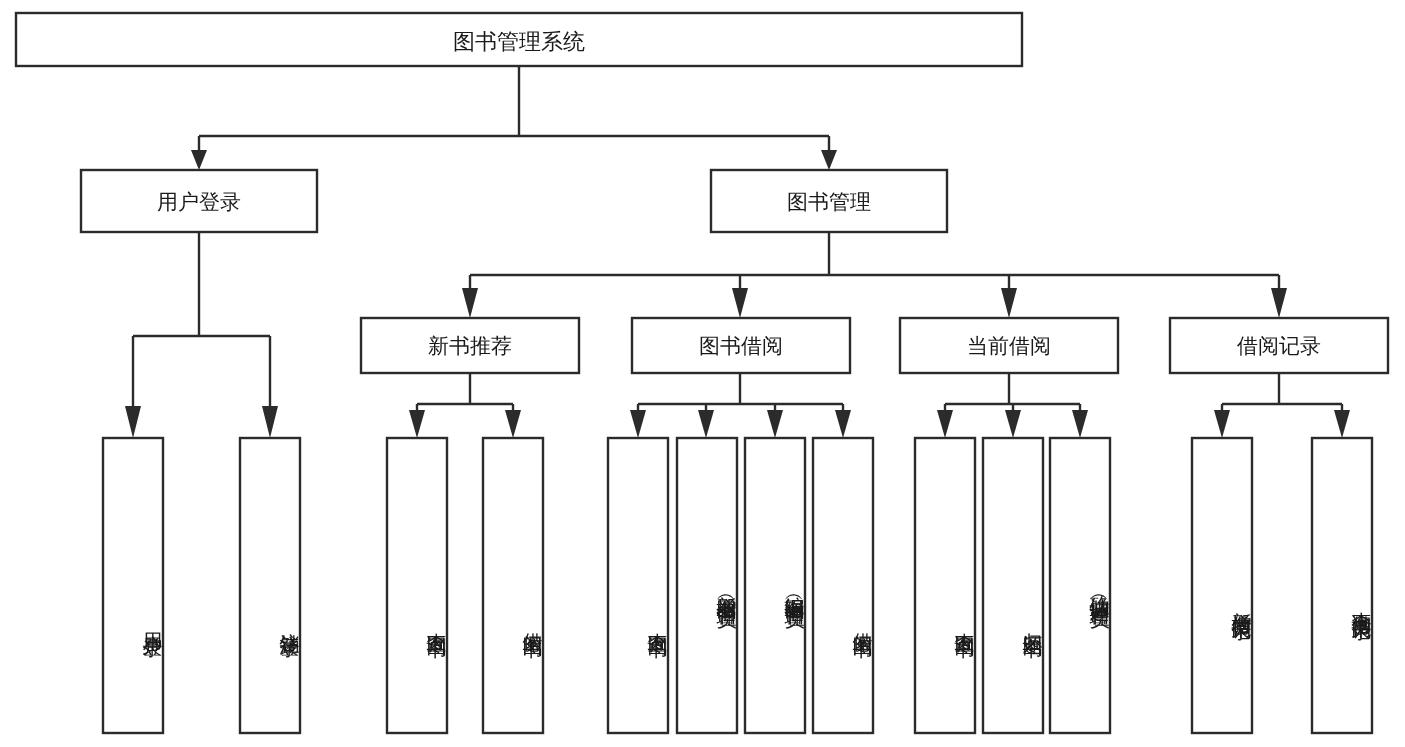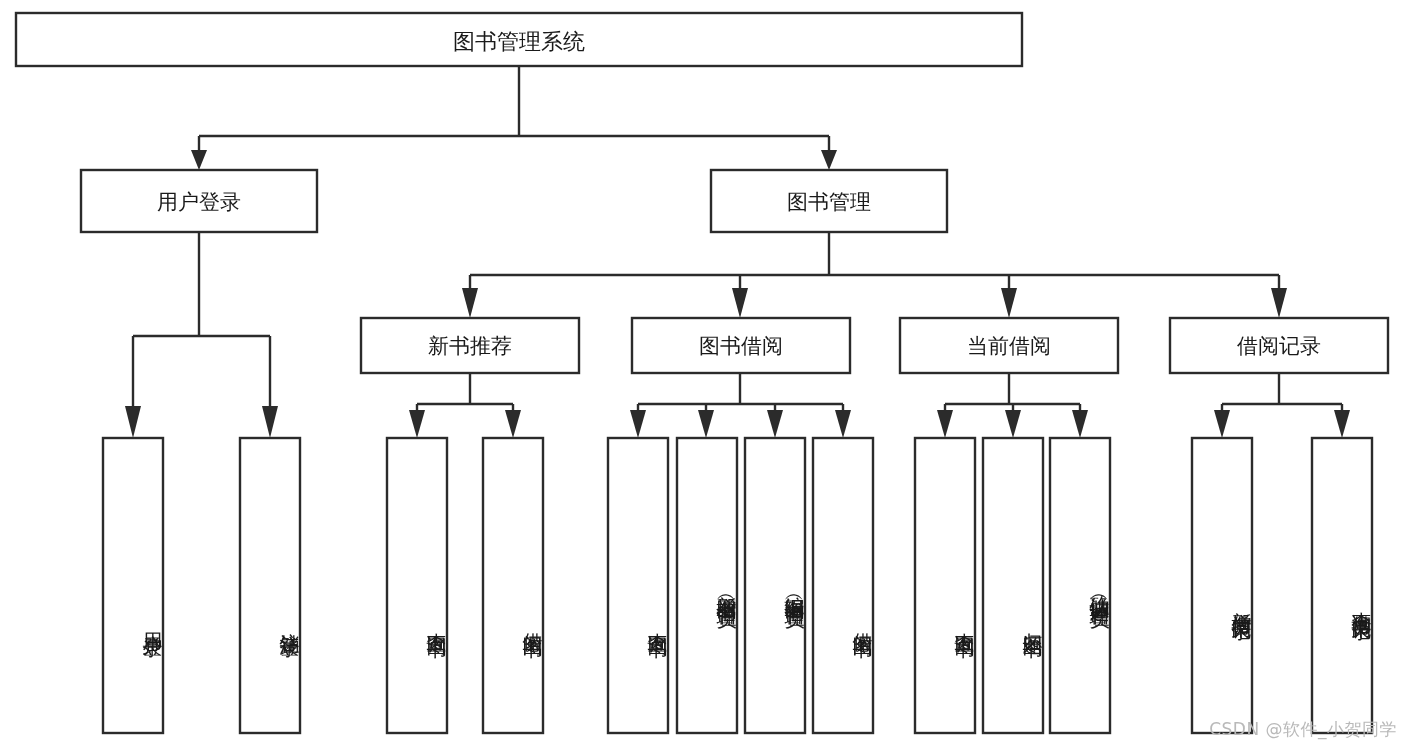--- a/index.html
+++ b/index.html
@@ -221,14 +221,13 @@
   <div class="leaf-label" style="left:608px;  top:508px; width:60px; height:225px;">查询图书</div>
   <div class="leaf-label" style="left:677px;  top:444px; width:60px; height:289px;">新增图书（管理员）</div>
   <div class="leaf-label" style="left:745px;  top:444px; width:60px; height:289px;">编辑图书（管理员）</div>
   <div class="leaf-label" style="left:813px;  top:508px; width:60px; height:225px;">借阅图书</div>
   <div class="leaf-label" style="left:915px;  top:508px; width:60px; height:225px;">查询图书</div>
   <div class="leaf-label" style="left:983px;  top:508px; width:60px; height:225px;">归还图书</div>
   <div class="leaf-label" style="left:1050px; top:444px; width:60px; height:289px;">确认归还（管理员）</div>
   <div class="leaf-label" style="left:1192px; top:470px; width:60px; height:263px;">新增借阅记录</div>
   <div class="leaf-label" style="left:1312px; top:470px; width:60px; height:263px;">查询借阅记录</div>
 
-  <div id="watermark">CSDN @软件_小贺同学</div>
 </div>
 
 </body></html>

